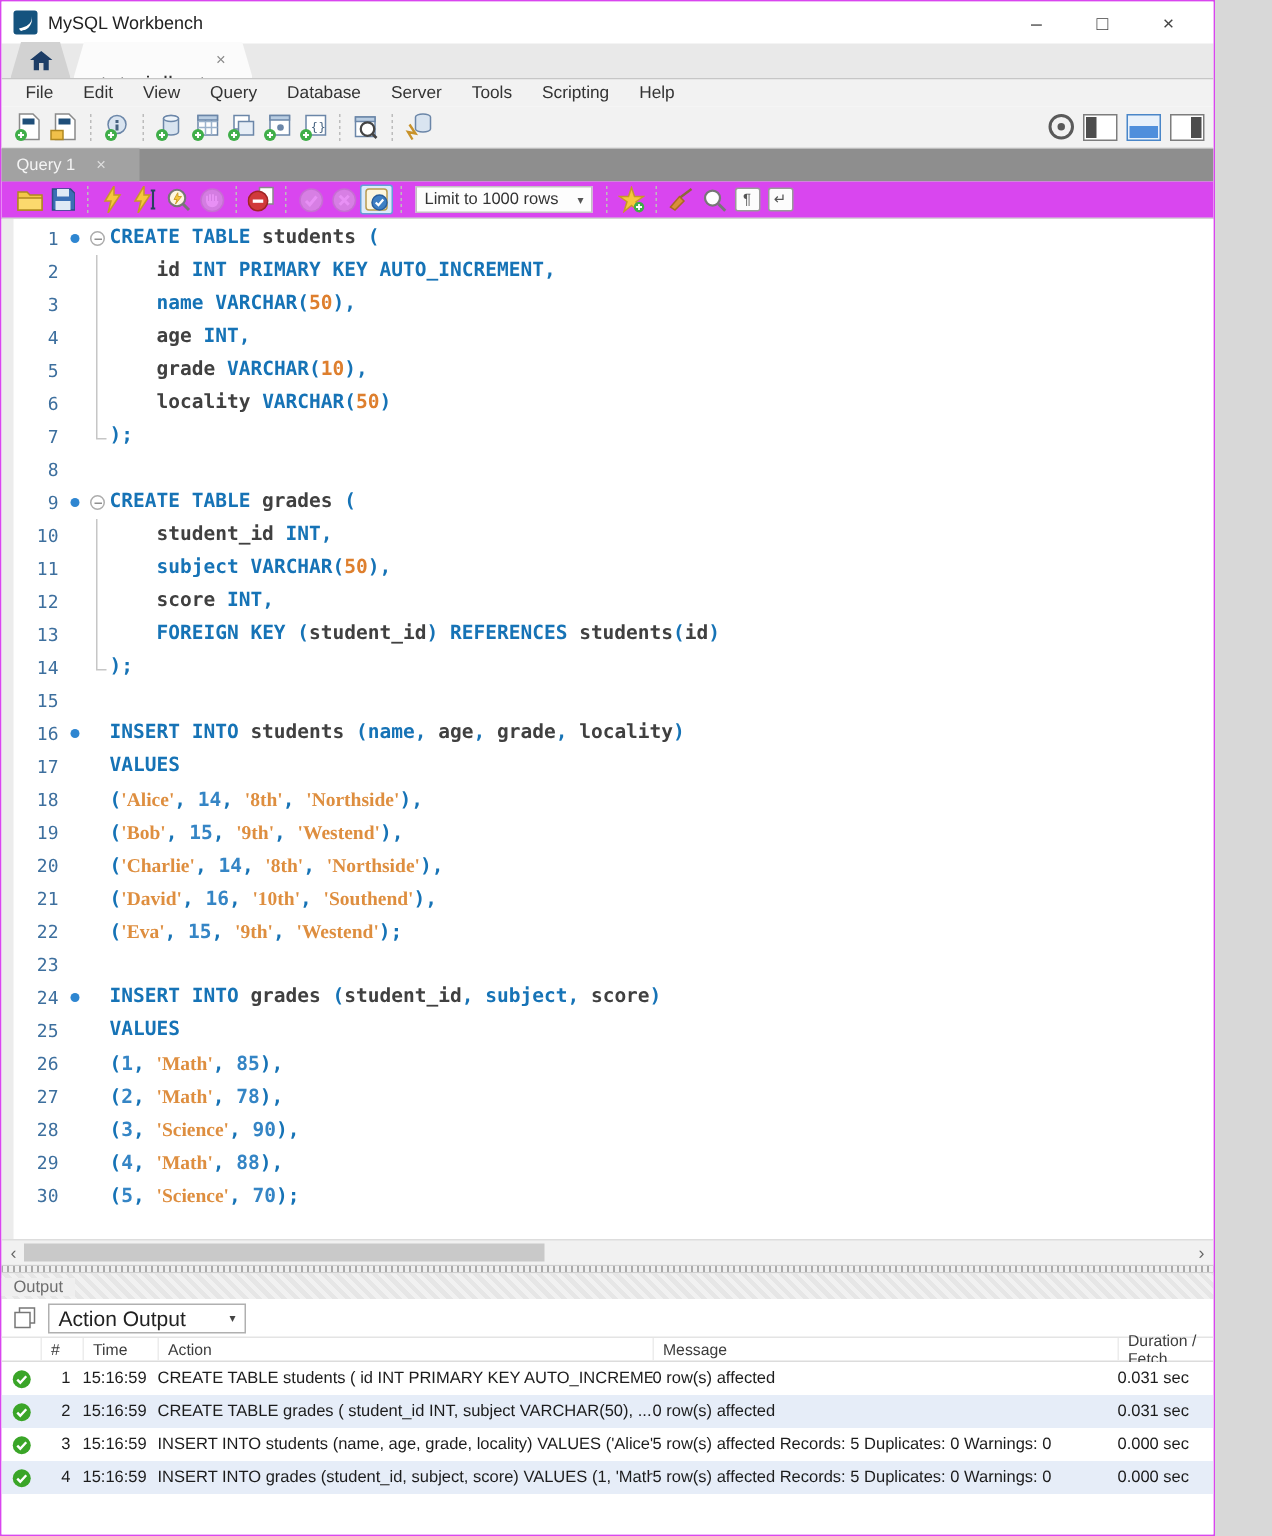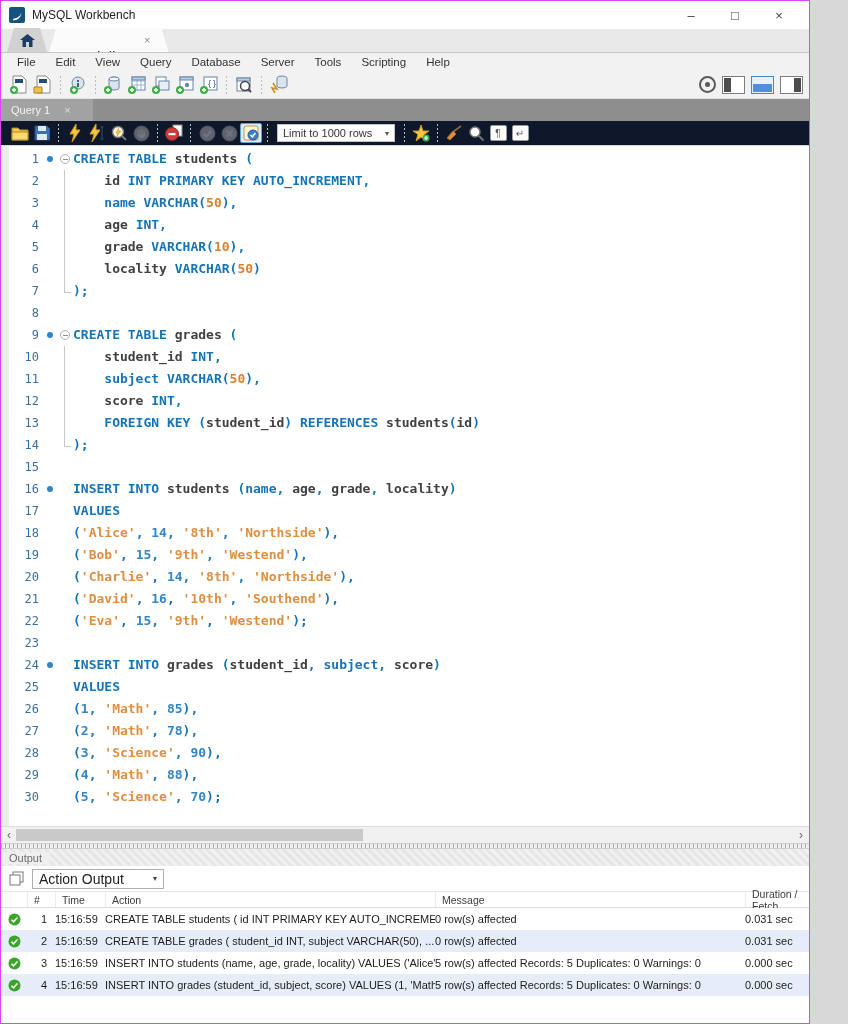--- a/index.html
+++ b/index.html
@@ -39,21 +39,21 @@
   .panel-toggle.bottom { border-color:#4a86c8; background:#e8f1fb; }
   .panel-toggle.bottom::after { content:""; position:absolute; left:1px; right:1px; bottom:1px; height:8px; background:#4f8fdc; }
 
   
   .qtabstrip { height:22px; background:#8e8e8e; display:flex; align-items:flex-end; flex:none; }
   .qtab { height:22px; min-width:92px; background:#a2a2a2; display:flex; align-items:center; padding:0 10px; }
   .qtab .label { font-size:11px; color:#f4f4f4; }
   .qtab .tab-close { color:#dedede; margin-left:14px; }
 
   
-  .ed-toolbar { height:25px; background:#0f172a; border-bottom:1px solid #d5d5d5; display:flex; align-items:center; padding:0 8px; flex:none; }
+  .ed-toolbar { height:25px; background:#d946ef; border-bottom:1px solid #d5d5d5; display:flex; align-items:center; padding:0 8px; flex:none; }
   .ed-icon { width:22px; height:20px; display:flex; align-items:center; justify-content:center; flex:none; }
   .ed-icon.disabled { opacity:.4; }
   .ed-icon.active-box { border:1px solid #62a0d8; background:#ddeafa; border-radius:2px; }
   .glyph-box { width:17px; height:16px; border:1px solid #9a9a9a; background:#fcfcfc; border-radius:2px; font-size:10px; color:#555; display:flex; align-items:center; justify-content:center; }
   .limit-select { height:18px; background:#fdfdfd; border:1px solid #c2c2c2; display:flex; align-items:center; padding:0 5px; margin:0 4px; min-width:118px; }
   .limit-select .val { font-size:11px; color:#333; flex:1; }
   .limit-select .arrow { font-size:8px; color:#555; margin-left:8px; }
 
   
   .editor { height:680px; background:#fff; overflow:hidden; position:relative; font-family:"DejaVu Sans Mono", monospace; flex:none; padding-top:2px; }
@@ -64,21 +64,21 @@
   .lmark.dot::before { content:""; position:absolute; left:4px; top:8px; width:6px; height:6px; border-radius:50%; background:#2e86d1; }
   .lfold { width:16px; flex:none; position:relative; }
   .lfold.fold-s::before { content:""; position:absolute; left:3px; top:6px; width:8px; height:8px; border:1px solid #adadad; border-radius:50%; background:#fff; }
   .lfold.fold-s::after { content:""; position:absolute; left:5.5px; top:10.5px; width:5px; height:1px; background:#8f8f8f; }
   .lfold.fold-m::before { content:""; position:absolute; left:7px; top:0; bottom:0; width:1px; background:#c6c6c6; }
   .lfold.fold-e::before { content:""; position:absolute; left:7px; top:0; height:12px; width:1px; background:#c6c6c6; }
   .lfold.fold-e::after { content:""; position:absolute; left:7px; top:12px; width:7px; height:1px; background:#c6c6c6; }
   .lcode { white-space:pre; font-size:13px; font-weight:bold; }
   .c-k { color:#1673b6; }
   .c-d { color:#404040; }
-  .c-s { color:#de8e3f; }
+  .c-s { color:#de8e3f;font-family:Liberation Serif, serif; }
   .c-n { color:#3585c5; }
   .c-o { color:#de7f2e; }
 
   
   .hscroll { height:17px; background:#f1f1f1; border-top:1px solid #ddd; display:flex; align-items:center; position:relative; flex:none; }
   .hs-arrow { width:16px; text-align:center; font-size:12px; color:#666; line-height:16px; flex:none; }
   .hs-arrow.right { margin-left:auto; }
   .hs-thumb { position:absolute; left:15px; top:2px; bottom:2px; width:43%; background:#c9c9c9; }
 
   

